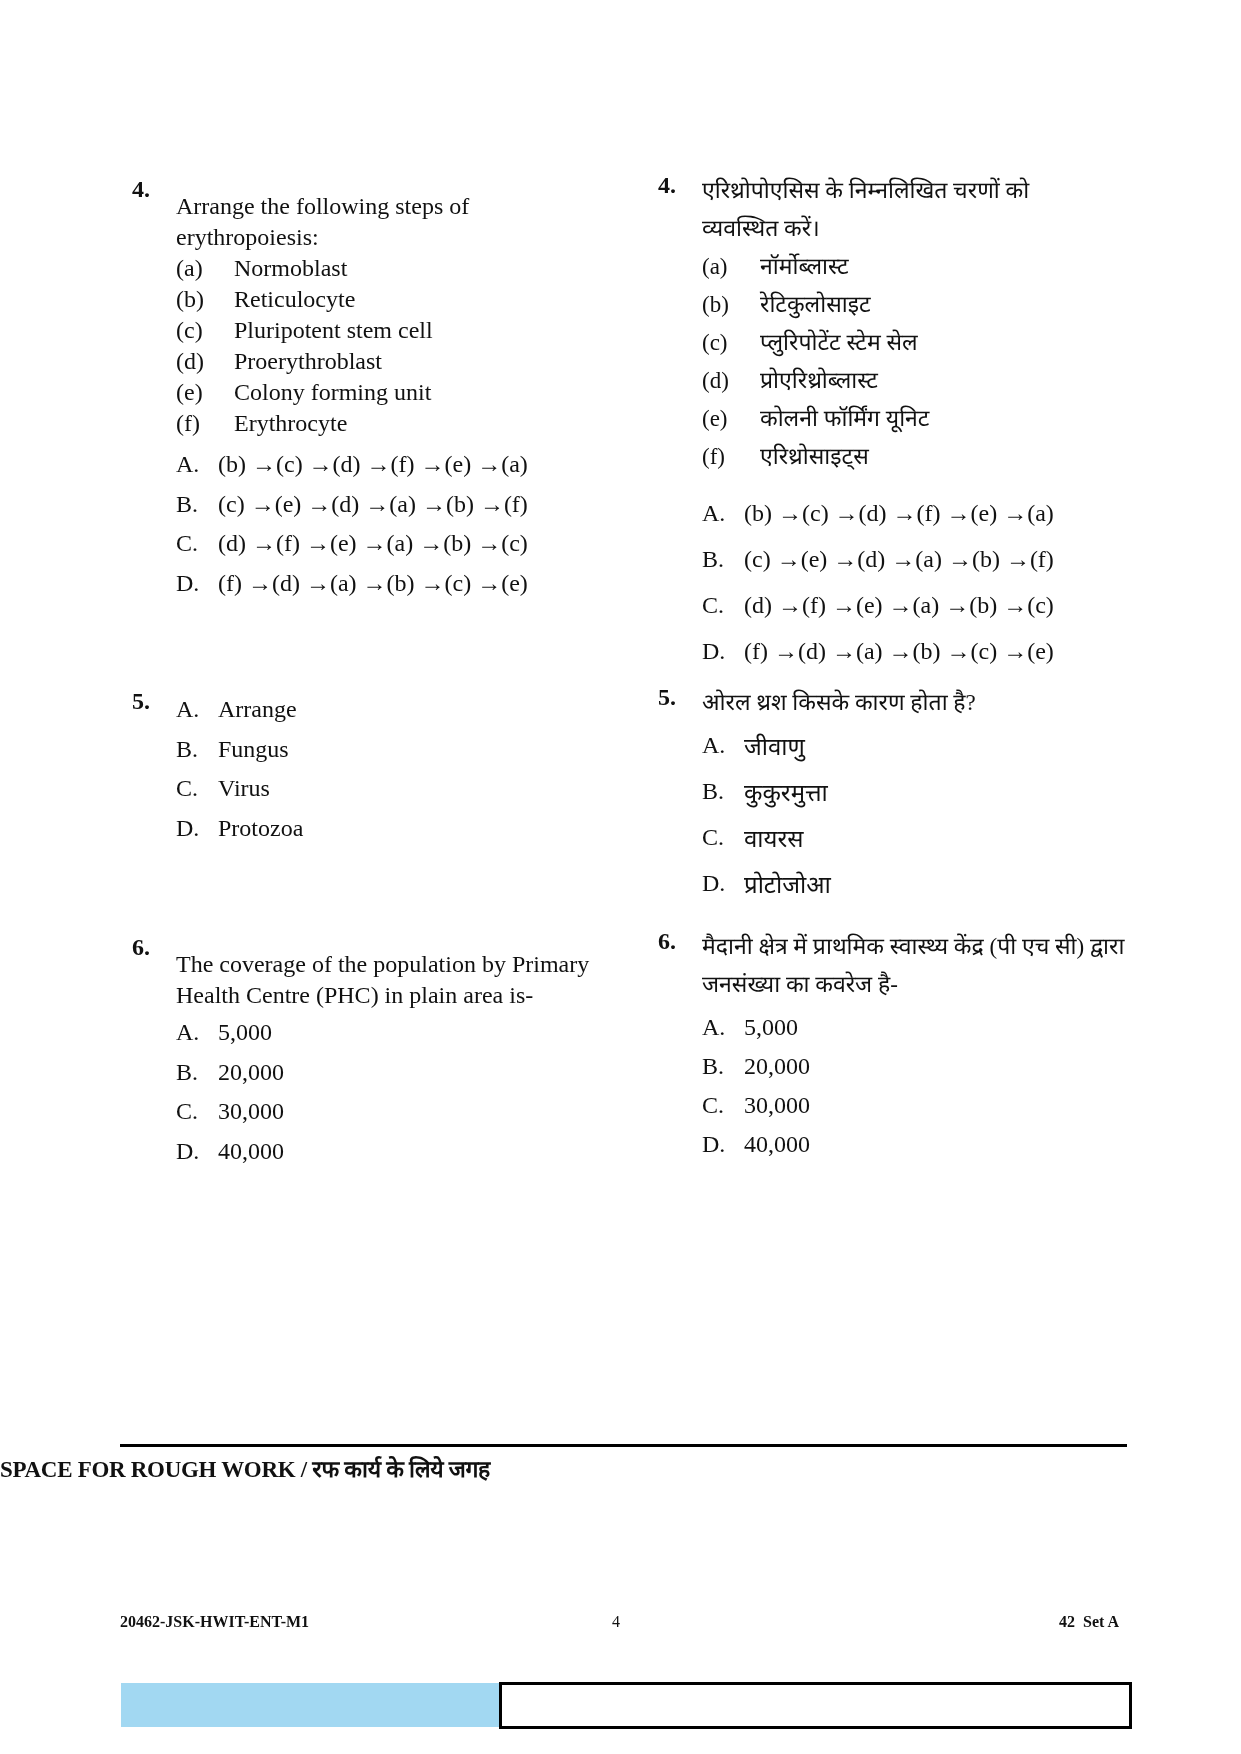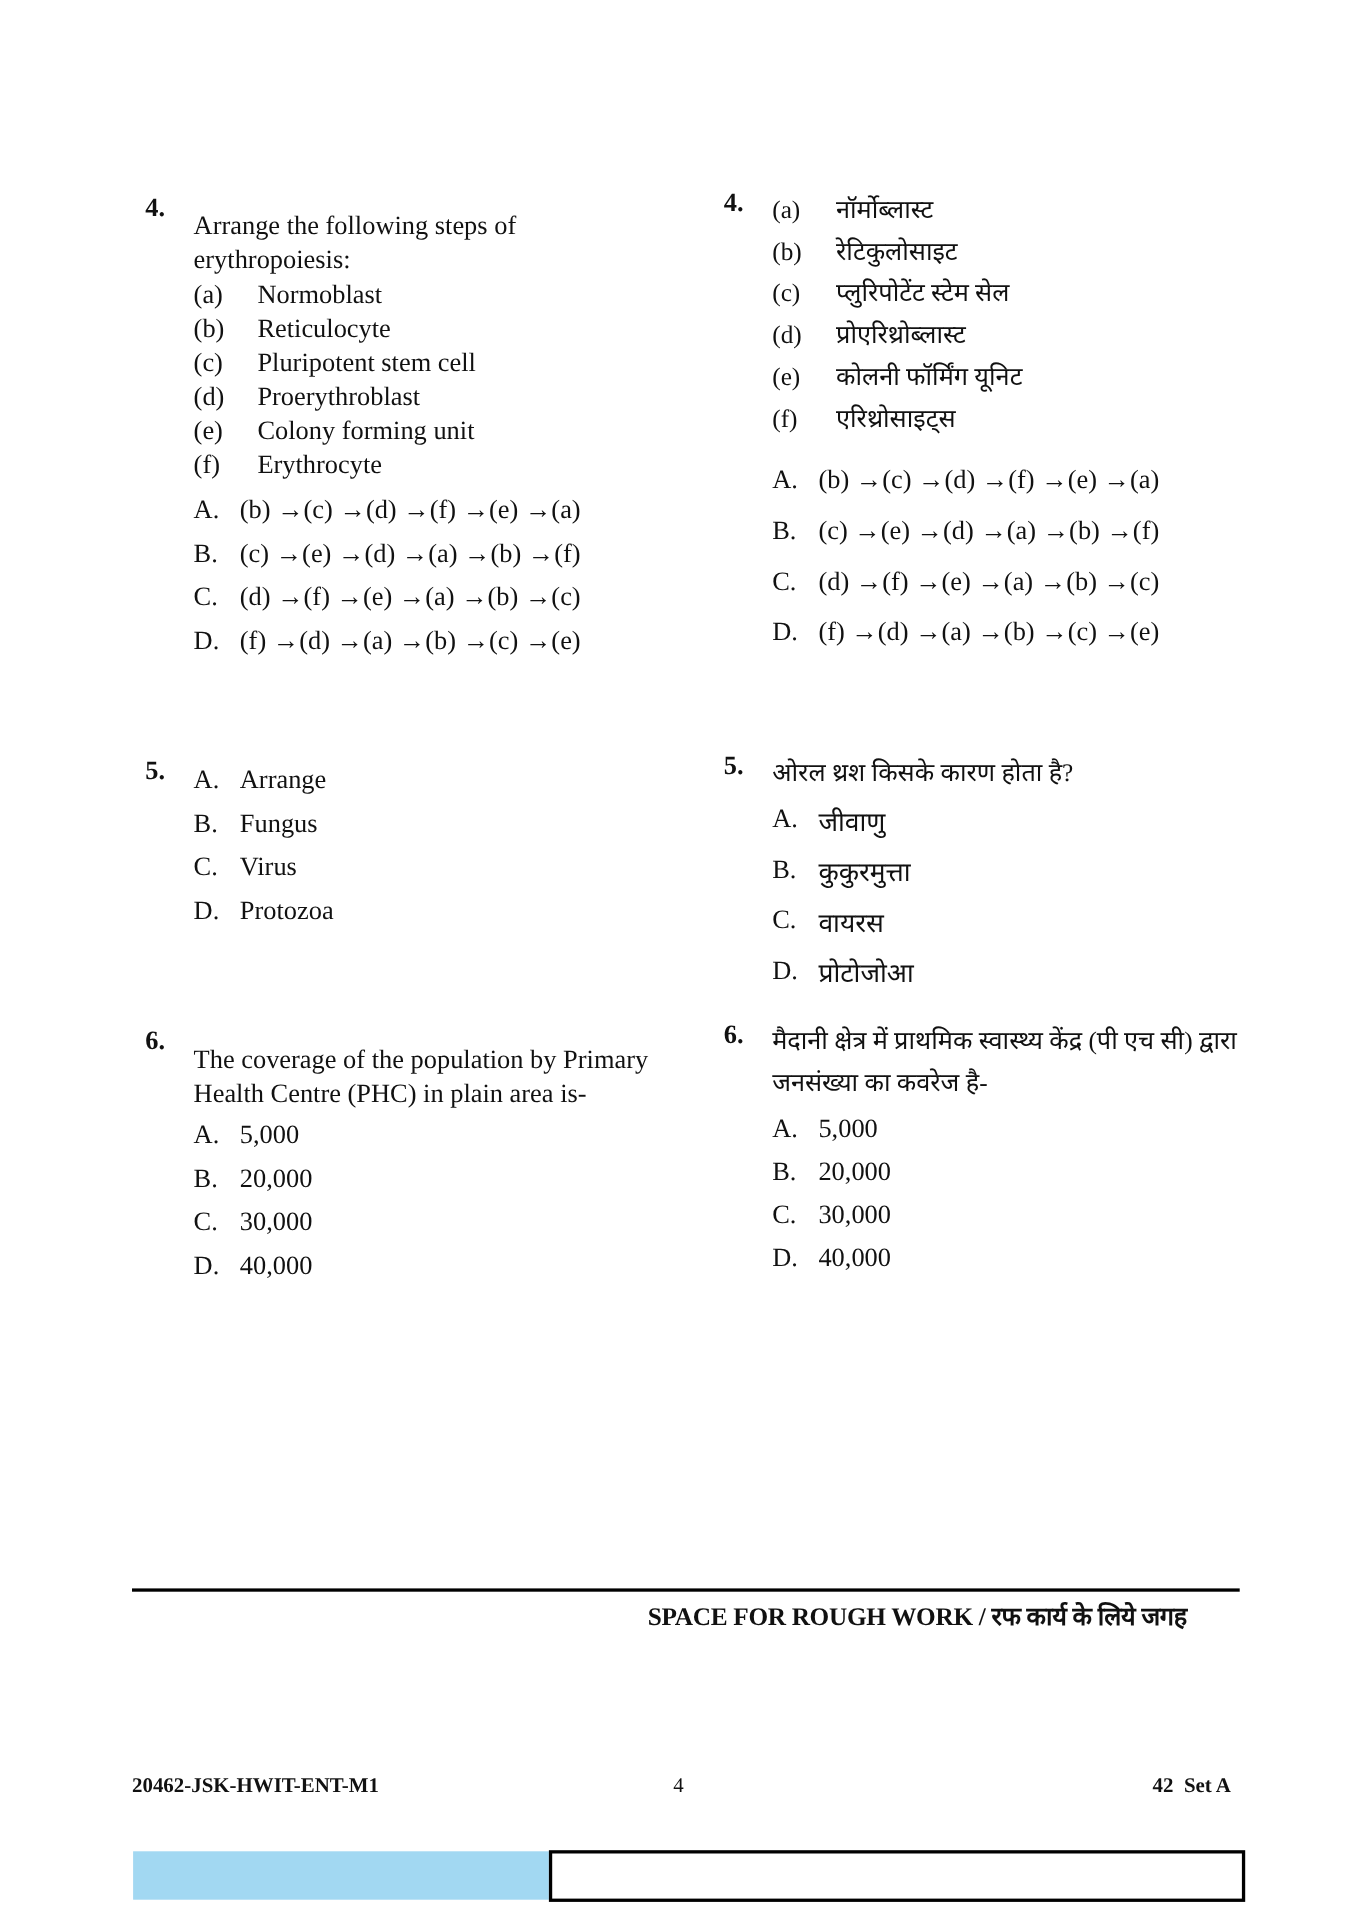--- a/index.html
+++ b/index.html
@@ -13,22 +13,22 @@
   .qtext-hi { margin-left: 44px; font-size: 23px; line-height: 38px; }
   .items { margin-left: 44px; font-size: 24px; line-height: 31px; }
   .items-hi { margin-left: 44px; font-size: 23px; line-height: 38px; }
   .item { display: flex; }
   .item .lbl { width: 58px; }
   .opts { margin-left: 44px; font-size: 24px; }
   .opt { display: flex; height: 39.5px; align-items: center; }
   .opt .ol { width: 42px; }
   .opts-hi .opt { height: 46px; }
   .rule { position: absolute; left: 120px; top: 1444px; width: 1007px; height: 3px; background: #000; }
-  .rough { position: absolute; left: 0; width: 1079px; top: 1452px; text-align: right; font-weight: bold; font-size: 23px; font-family: "Liberation Serif", serif; letter-spacing: -0.3px; }
-  .footer { position: absolute; top: 1613px; font-weight: bold; font-size: 19px; }
+  .rough { position: absolute; left: 0; width: 1079px; top: 1452px; text-align: left; font-weight: bold; font-size: 23px; font-family: "Liberation Serif", serif; letter-spacing: -0.3px; }
+  .footer { position: absolute; top: 1613px; font-weight: bold; font-size: 16px; }
   .bluebar { position: absolute; left: 121px; top: 1683px; width: 378px; height: 44px; background: #a2d8f2; }
   .boxbar { position: absolute; left: 499px; top: 1682px; width: 627px; height: 41px; border: 3px solid #000; background: #fff; }
 </style>
 </head>
 <body>
 
 <div class="q" style="left:132px; top:176px;">
   <div class="qnum">4.</div>
   <div class="qtext" style="width:380px;">Arrange the following steps of erythropoiesis:</div>
   <div class="items">
@@ -117,20 +117,21 @@
       </div>
     <div class="opt">
         <span class="ol">D.</span>
         <span>40,000</span>
       </div>
   </div>
 </div>
 
 <div class="q" style="left:658px; top:172px;">
   <div class="qnum">4.</div>
+  <div class="qtext-hi" style="width:380px;">एरिथ्रोपोएसिस के निम्नलिखित चरणों को व्यवस्थित करें।</div>
   <div class="items-hi">
     <div class="item">
         <span class="lbl">(a)</span>
         <span>नॉर्मोब्लास्ट</span>
       </div>
     <div class="item">
         <span class="lbl">(b)</span>
         <span>रेटिकुलोसाइट</span>
       </div>
     <div class="item">

